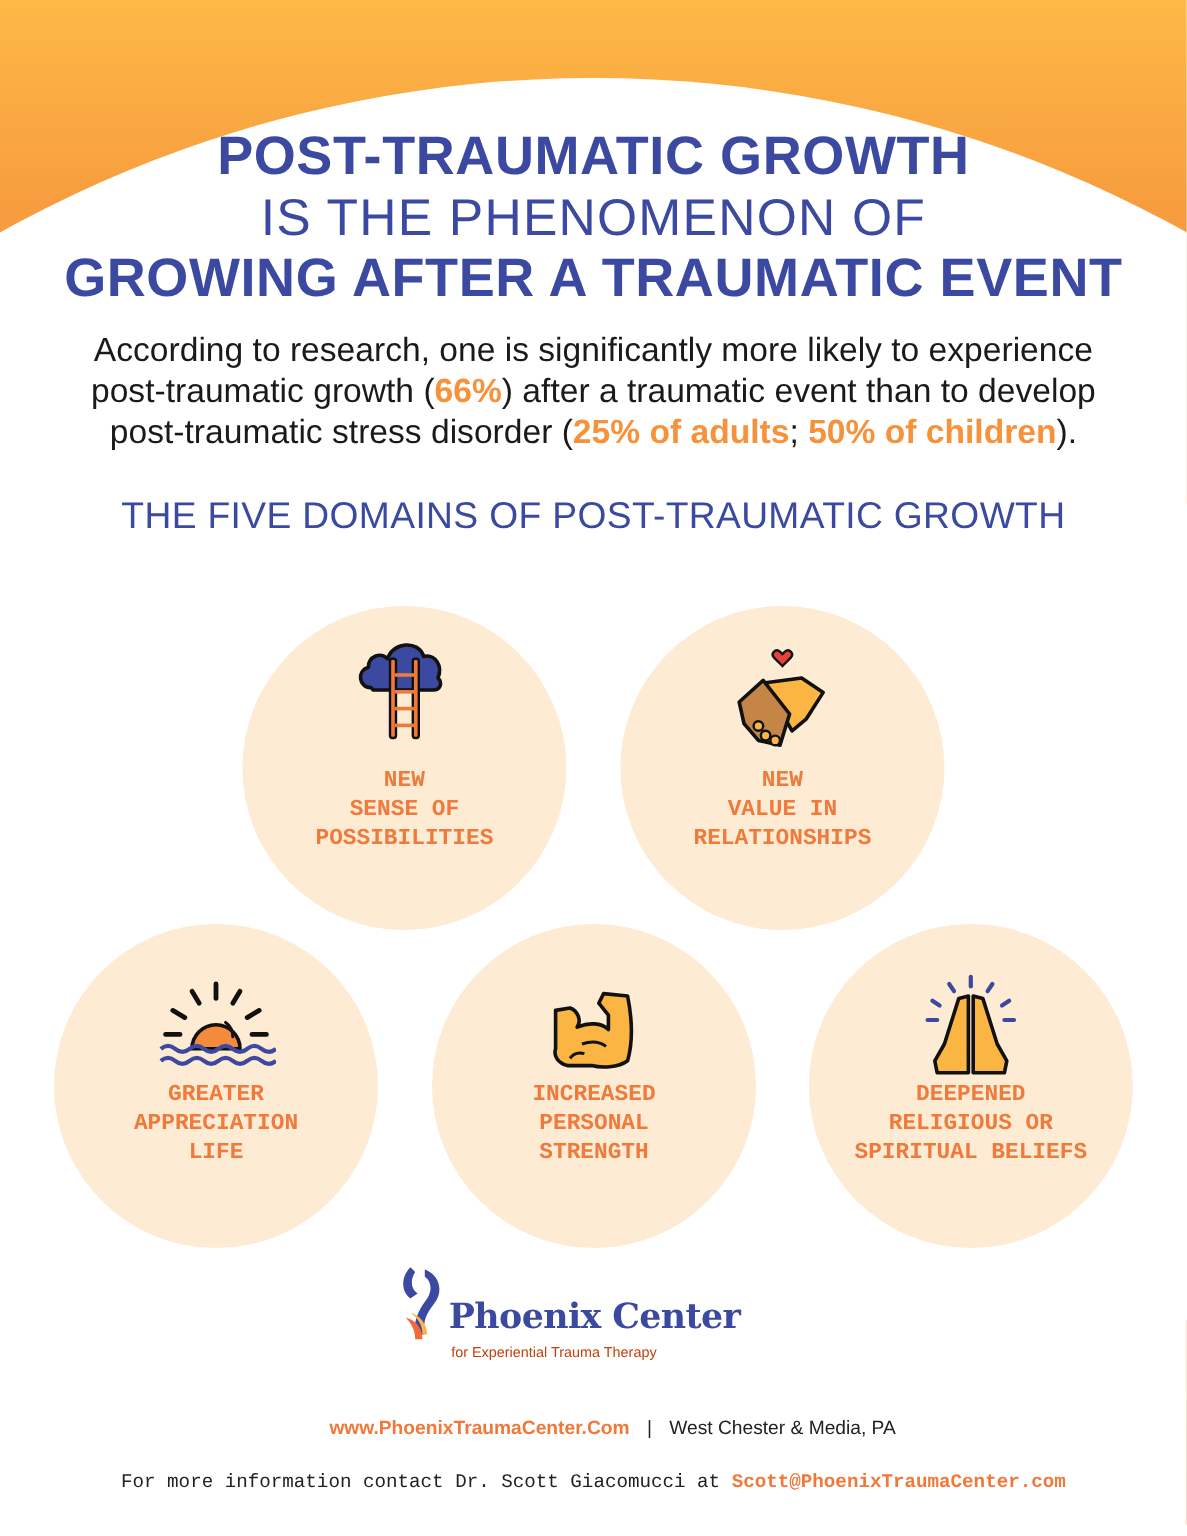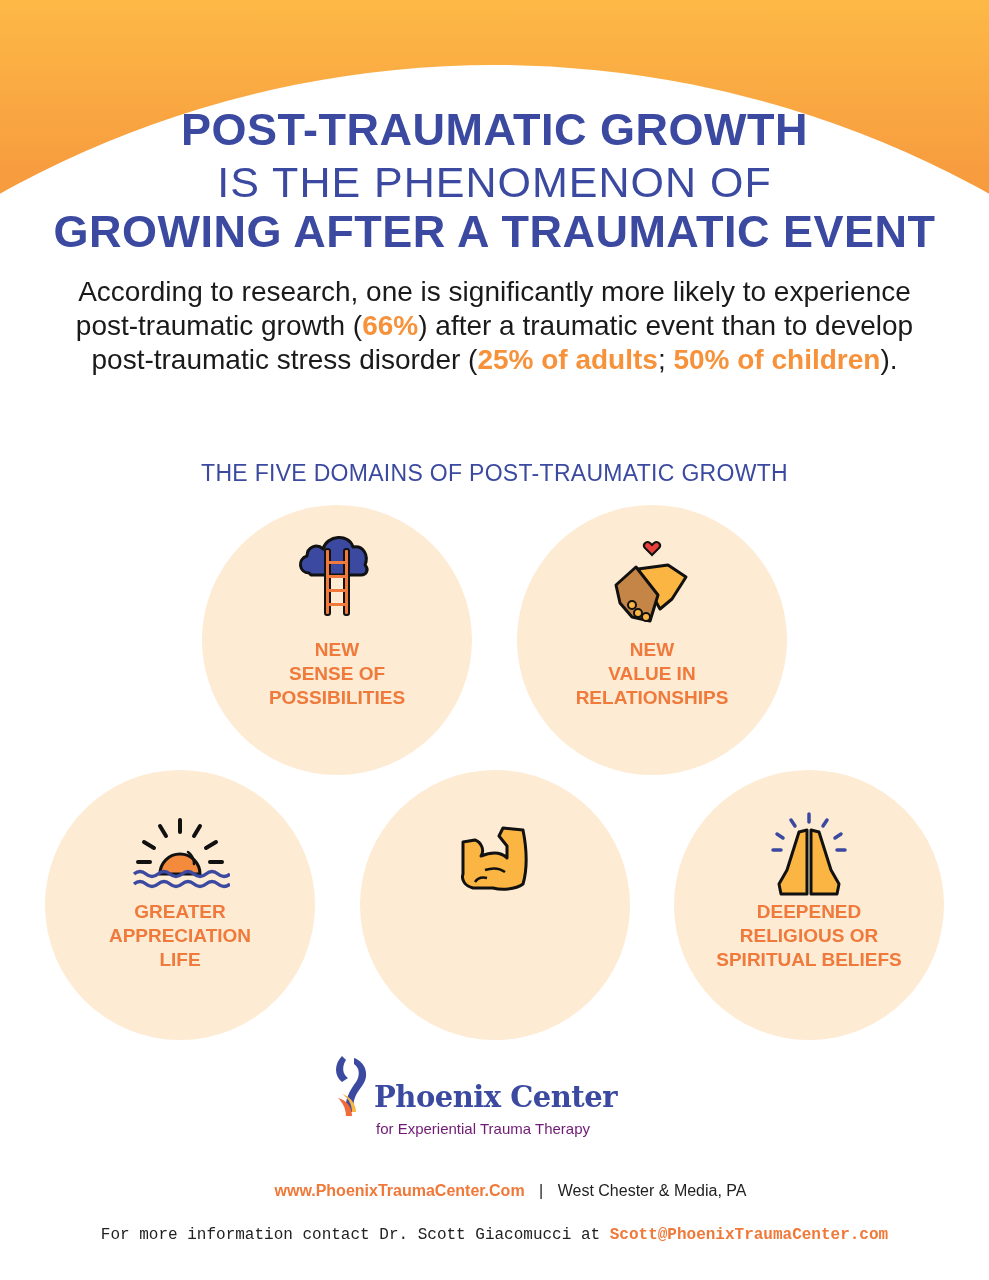--- a/index.html
+++ b/index.html
@@ -8,27 +8,27 @@
   .white-arc { position: absolute; left: -520px; top: 65px; width: 2029px; height: 2029px; border-radius: 50%; background: #ffffff; }
   .bg-bottom { position: absolute; left: 0; top: 1100px; width: 989px; height: 180px; background: linear-gradient(180deg, #f7963c 0%, #f26a37 55%, #ee4a33 100%); }
   .white-arc-bottom { position: absolute; left: -900px; top: -1830px; width: 2789px; height: 3070px; border-radius: 50%; background: #ffffff; }
   .content { position: absolute; left: 0; top: 0; width: 989px; height: 1280px; }
   .h1 { position: absolute; left: 0; width: 989px; text-align: center; color: #3b4aa0; }
   .h1.l1 { top: 104px; font-size: 45px; font-weight: bold; letter-spacing: 0.5px; }
   .h1.l2 { top: 158px; font-size: 43px; font-weight: normal; letter-spacing: 1px; }
   .h1.l3 { top: 206px; font-size: 45px; font-weight: bold; letter-spacing: 0.5px; }
   .intro { position: absolute; left: 60px; top: 275px; width: 869px; text-align: center; font-size: 28px; line-height: 34px; color: #1a1a1a; }
   .hl { color: #f7923a; font-weight: bold; }
-  .section-title { position: absolute; left: 0; top: 460px; width: 989px; text-align: center; font-size: 23px; color: #3b4aa0; letter-spacing: 0.3px; }
+  .section-title { position: absolute; left: 0; top: 412px; width: 989px; text-align: center; font-size: 31px; color: #3b4aa0; letter-spacing: 0.3px; }
   .circle { position: absolute; width: 270px; height: 270px; border-radius: 50%; background: #fdebd3; }
   .circle .icon { position: absolute; left: 85px; width: 100px; height: 100px; }
-  .circle .label { position: absolute; left: 10px; width: 250px; text-align: center; color: #ef7a3c; font-weight: bold; font-size: 19px; line-height: 24px; }
+  .circle .label { position: absolute; left: 10px; width: 250px; text-align: center; color: #ef7a3c; font-weight: bold; font-size: 19px; line-height: 24px; font-family: Liberation Mono, monospace; }
   .logo { position: absolute; left: 330px; top: 1050px; width: 340px; height: 90px; }
   .logo-name { position: absolute; left: 44px; top: 30px; font-family: "DejaVu Serif", serif; font-weight: bold; font-size: 29px; color: #3b4aa0; letter-spacing: -0.5px; }
-  .logo-sub { position: absolute; left: 46px; top: 70px; font-size: 15px; color: #701a75; }
+  .logo-sub { position: absolute; left: 46px; top: 70px; font-size: 12px; color: #c2410c; }
   .footer { position: absolute; left: 0; width: 989px; text-align: center; font-size: 16px; color: #222; }
   .footer .link { color: #f07838; font-weight: bold; }
   .f1 { top: 1226px; font-family: Liberation Mono, monospace; }
   .f2 { top: 1182px; padding-left: 32px; }
 </style>
 </head>
 <body>
 
 <div class="bg-top">
   <div class="white-arc"></div>
@@ -103,20 +103,25 @@
       <div>LIFE</div>
     </div>
   </div>
 
   <div class="circle" style="left:360px; top:770px;">
     <svg class="icon" style="top:50px;" viewBox="0 0 100 100">
       <path d="M18,22 L30,20 C36,22 40,30 36,36 C46,32 56,32 62,38 L62,26 L54,16 L58,8 L78,10 C82,30 82,50 78,64 C70,70 56,70 48,68 L28,68 C20,66 16,60 18,54 Z" fill="#fbb543" stroke="#111" stroke-width="3" stroke-linejoin="round"></path>
       <path d="M40,50 Q52,46 60,52" fill="none" stroke="#111" stroke-width="2.5"></path>
       <path d="M30,62 Q34,56 42,58" fill="none" stroke="#111" stroke-width="2.5"></path>
     </svg>
+    <div class="label" style="top:130px;">
+      <div>INCREASED</div>
+      <div>PERSONAL</div>
+      <div>STRENGTH</div>
+    </div>
   </div>
 
   <div class="circle" style="left:674px; top:770px;">
     <svg class="icon" style="top:38px;" viewBox="0 0 100 100">
       <g stroke="#3b4aa0" stroke-width="3.5" stroke-linecap="round">
         <line x1="50" y1="6" x2="50" y2="14"></line>
         <line x1="32" y1="12" x2="36" y2="18"></line>
         <line x1="68" y1="12" x2="64" y2="18"></line>
         <line x1="18" y1="26" x2="24" y2="30"></line>
         <line x1="82" y1="26" x2="76" y2="30"></line>

